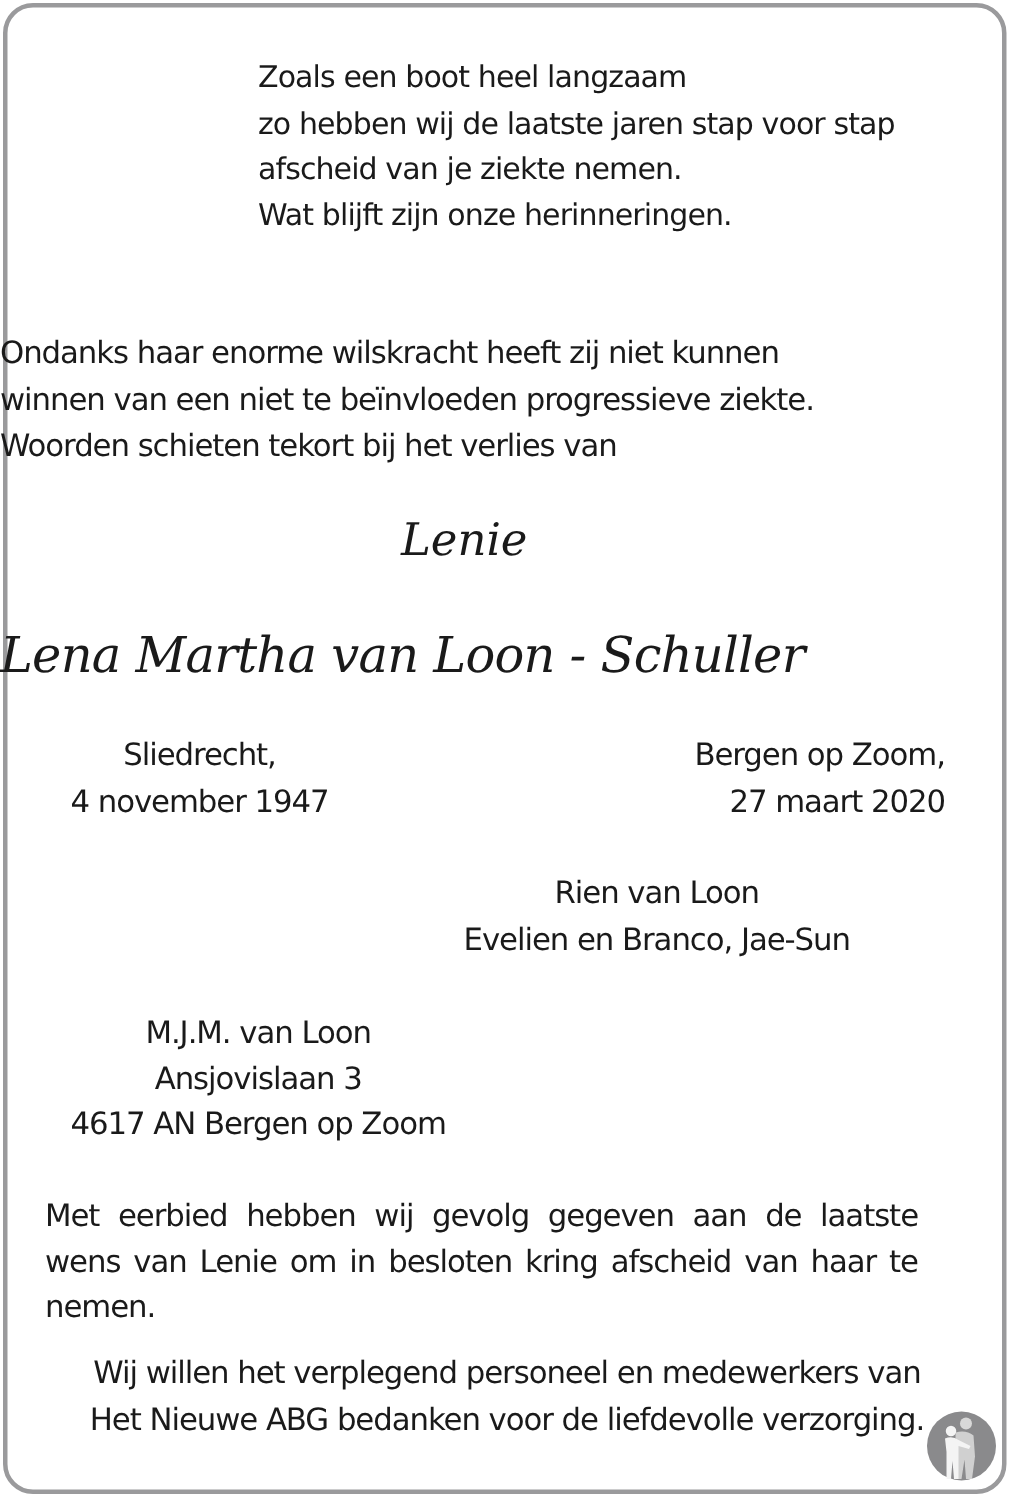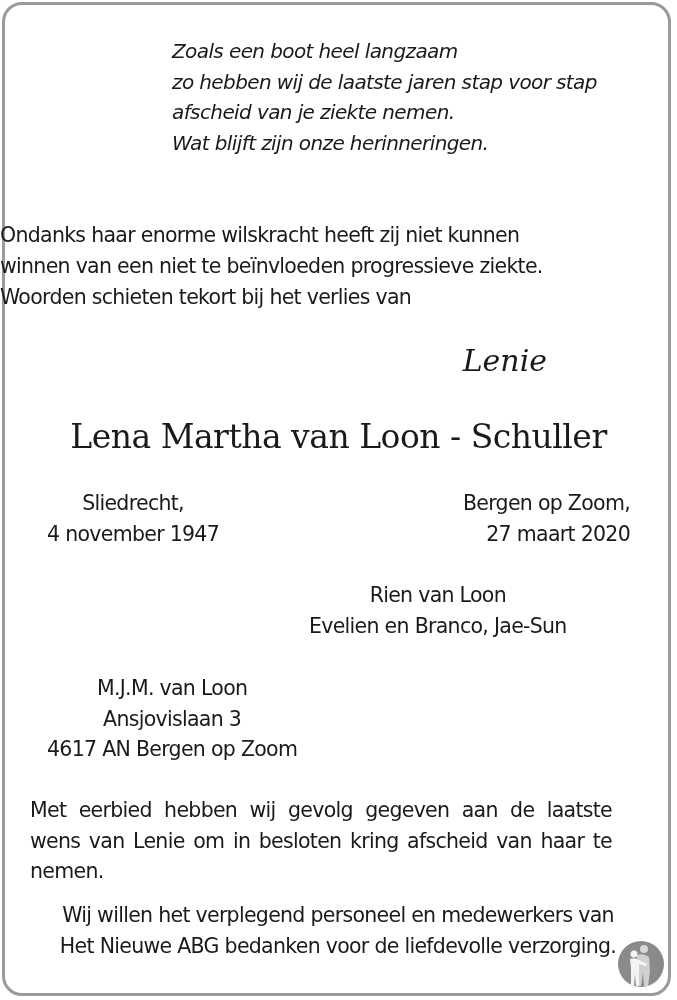--- a/index.html
+++ b/index.html
@@ -5,26 +5,26 @@
     html, body { margin:0; padding:0; background:#ffffff; }
     body { width:677px; height:1000px; position:relative; overflow:hidden; }
     .card {
       position:absolute; left:2px; top:2px; width:669px; height:994px;
       border:3px solid #9a9a9c; border-radius:20px; background:#fff;
       box-sizing:border-box;
     }
     .sans { font-family:"DejaVu Sans", sans-serif; color:#1a1a1a; }
     .serif { font-family:"DejaVu Serif", serif; color:#1a1a1a; }
     .abs { position:absolute; white-space:nowrap; }
-    .poem { left:172px; top:36px; font-size:20px; line-height:30.5px; font-style:italic; letter-spacing:-0.6px; }
+    .poem { left:172px; top:36px; font-size:20px; line-height:30.5px; letter-spacing:-0.6px; }
     .poem div { height:30.5px; }
     .intro { left:0; width:677px; text-align:left; top:220px; font-size:20.5px; line-height:31px; letter-spacing:-0.7px; }
     .intro div { height:31px; }
-    .nick { left:0; width:547px; text-align:right; top:343px; font-size:30px; font-style:italic; }
-    .fullname { left:0; width:677px; text-align:center; top:417px; font-size:33px; letter-spacing:-0.5px; }
+    .nick { left:0; width:547px; text-align:center; top:343px; font-size:30px; font-style:italic;padding-left:36px; }
+    .fullname { left:0; width:677px; top:417px; font-size:33px; font-style:italic; letter-spacing:-0.5px; }
     .txt { font-size:20.5px; letter-spacing:-0.7px; line-height:30.5px;text-align:center; }
     .birth { left:47px; top:488px; }
     .death { right:47px; top:488px; text-align:right; }
     .family { left:309px; top:580px; }
     .address { left:47px; top:673px; }
     .para1 { left:30px; top:795px; width:582px; white-space:normal; text-align:justify; }
     .para2 { left:47px; top:900px; width:582px; white-space:normal; }
     .logo { position:absolute; left:617px; top:940px; width:48px; height:48px; }
   </style>
 </head>

